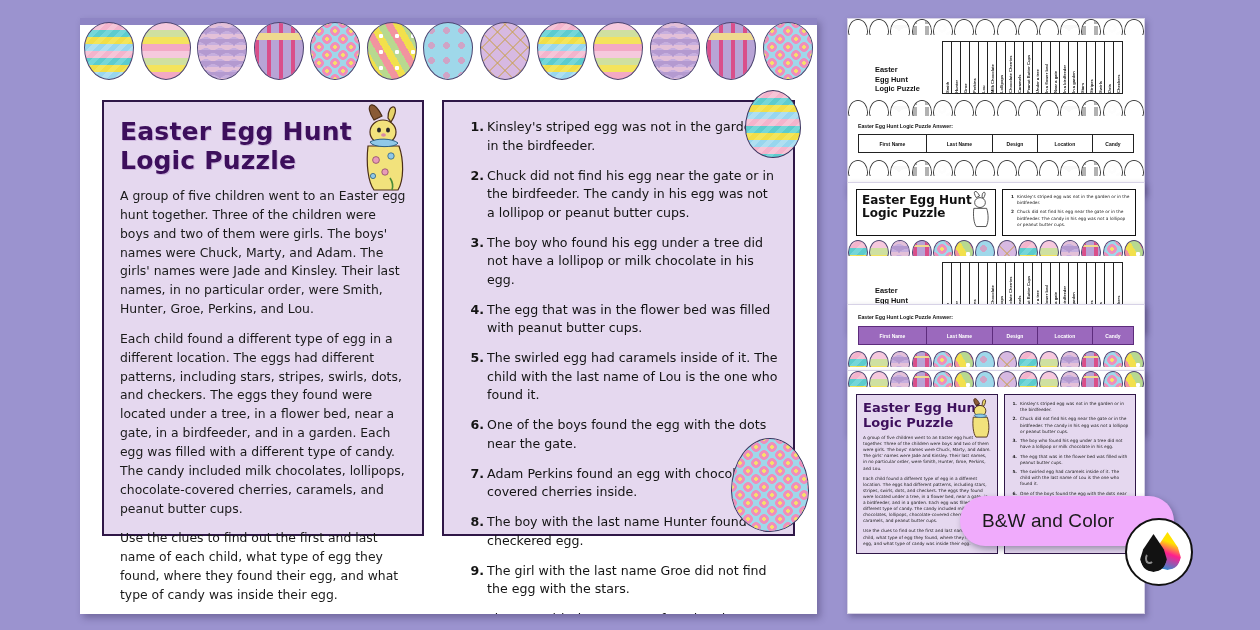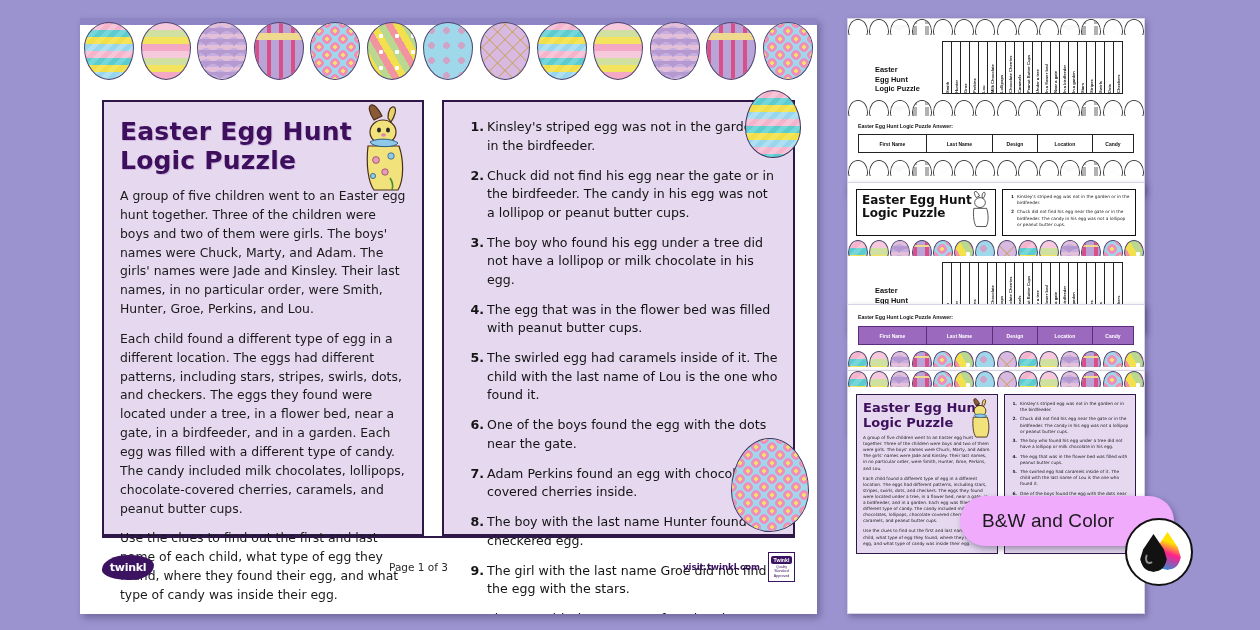--- a/index.html
+++ b/index.html
@@ -349,34 +349,20 @@
             <li>The boy with the last name Hunter found the checkered egg.</li>
             <li>The girl with the last name Groe did not find the egg with the stars.</li>
             <li>The egg with the stars was found under a tree.</li>
           </ol>
       </div>
     </div>
 
     <div class="egg-oval deco-egg-tr p-zig"></div>
     <div class="egg-oval deco-egg-br p-flower"></div>
 
-    <div class="footer">
-      <div class="twinkl-logo">
-        <div class="blob"></div>
-        <div class="txt">twinkl</div>
-      </div>
-      <div class="page-num">Page 1 of 3</div>
-      <div class="foot-right">
-        <div class="visit-url">visit.twinkl.com</div>
-        <div class="award">
-          <div class="a1">Twinkl</div>
-          <div class="a2">Quality Standard Approved</div>
-        </div>
-      </div>
-    </div>
   </div>
 
   <div class="thumbs">
 
     <div class="thumb t1">
       <div class="mini-eggrow bwfilter" id="t1-eggs-top">
           <div class="mini-egg p-zig bw"></div>
           <div class="mini-egg p-zig2 bw"></div>
           <div class="mini-egg p-scale bw"></div>
           <div class="mini-egg p-vband bw"></div>

